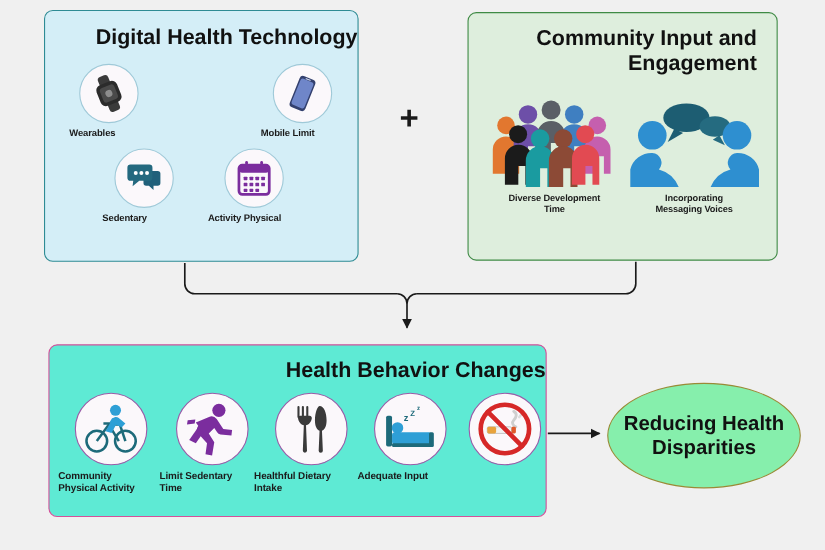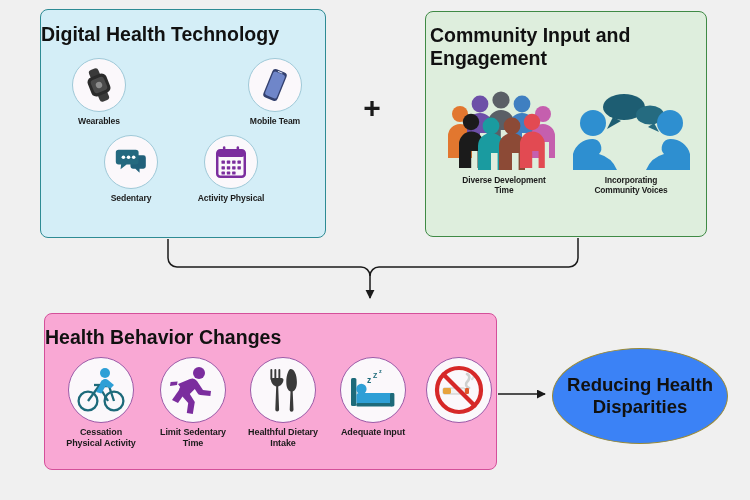--- a/index.html
+++ b/index.html
@@ -6,38 +6,38 @@
   body{
     width:750px;height:500px;
     background:#f0f0f0;
     font-family:"Liberation Sans", sans-serif;
     overflow:hidden;position:relative;
   }
   #stage{position:absolute;left:0;top:0;width:750px;height:500px;}
 
   .panel{position:absolute;box-sizing:border-box;border-radius:8px;}
   .panel-title{
-    position:absolute;left:0;right:0;text-align:left;
+    position:absolute;left:0;right:0;text-align:right;
     font-weight:700;color:#111;line-height:1.18;
   }
 
   #panel-digital{left:40px;top:9px;width:286px;height:229px;
     background:#d4eef7;border:1.6px solid #2e8b94;}
   #panel-digital .panel-title{top:13px;font-size:19.5px;}
 
   #panel-community{left:425px;top:11px;width:282px;height:226px;
     background:#deeedd;border:1.6px solid #3f8a45;}
-  #panel-community .panel-title{top:12px;font-size:19.5px;padding:0 4px;}
+  #panel-community .panel-title{top:12px;font-size:19.5px;padding:0 18px;}
 
   #panel-behavior{left:44px;top:313px;width:453px;height:157px;
-    background:#f9a8d4;border:1.6px solid #d4509a;}
+    background:#5eead4;border:1.6px solid #d4509a;}
   #panel-behavior .panel-title{top:12px;font-size:19.5px;}
 
   
-  .tile{position:absolute;text-align:center;}
+  .tile{position:absolute;text-align:left;}
   .disc{
     border-radius:50%;background:#fbf8fb;
     display:flex;align-items:center;justify-content:center;
     margin:0 auto;box-sizing:border-box;
   }
   .disc-blue{border:1.1px solid #9fc9d8;}
   .disc-purple{border:1.1px solid #9b5ba8;}
   .cap{
     margin-top:4px;font-size:8.6px;font-weight:700;color:#1b1b1b;
     line-height:1.18;letter-spacing:-0.1px;white-space:pre-line;
@@ -49,21 +49,21 @@
 
   
   #plus-sign{
     position:absolute;left:358px;top:92px;width:28px;height:32px;
     font-size:30px;font-weight:700;color:#1a1a1a;line-height:32px;text-align:center;
   }
 
   
   #outcome-ellipse{
     position:absolute;left:552px;top:348px;width:176px;height:96px;
-    border-radius:50%;background:#3b82f6;border:1.4px solid #9a8a36;
+    border-radius:50%;background:#86efac;border:1.4px solid #9a8a36;
     display:flex;align-items:center;justify-content:center;
     text-align:center;box-sizing:border-box;
   }
   #outcome-ellipse .etext{
     font-size:18.5px;font-weight:700;color:#111;line-height:1.18;white-space:pre-line;
   }
 
   svg.connectors{position:absolute;left:0;top:0;width:750px;height:500px;pointer-events:none;}
 </style>
 </head>
@@ -93,21 +93,21 @@
     <div class="tile" style="left:196px;top:48px;width:76px;">
       <div class="disc disc-blue" style="width:54px;height:54px;">
         <svg width="38" height="38" viewBox="0 0 40 40" aria-hidden="true">
           <g transform="rotate(22 20 20)">
             <rect x="12" y="4" width="16" height="32" rx="3.6" fill="#33406e"></rect>
             <rect x="13.4" y="6.6" width="13.2" height="26.8" rx="2.4" fill="#6f86c9"></rect>
             <rect x="17.4" y="5.0" width="5.2" height="1.1" rx="0.55" fill="#cfd8ef"></rect>
           </g>
         </svg>
       </div>
-      <div class="cap">Mobile Team</div>
+      <div class="cap">Mobile Limit</div>
     </div>
 
     <div class="tile" style="left:52px;top:125px;width:76px;">
       <div class="disc disc-blue" style="width:54px;height:54px;">
         <svg width="38" height="38" viewBox="0 0 40 40" aria-hidden="true">
           <path d="M22 13 h11 a2.6 2.6 0 0 1 2.6 2.6 v9 a2.6 2.6 0 0 1 -2.6 2.6 h-4 l0 4 l-4.4 -4 h-2.6 a2.6 2.6 0 0 1 -2.6 -2.6 v-9 a2.6 2.6 0 0 1 2.6 -2.6 z" fill="#20607a"></path>
           <path d="M7 7 h18 a3 3 0 0 1 3 3 v9.5 a3 3 0 0 1 -3 3 h-9.6 l-6.4 5.2 l0.6 -5.2 h-2.6 a3 3 0 0 1 -3 -3 v-9.5 a3 3 0 0 1 3 -3 z" fill="#24697f"></path>
           <circle cx="12" cy="15" r="1.9" fill="#ffffff"></circle>
           <circle cx="17.4" cy="15" r="1.9" fill="#ffffff"></circle>
           <circle cx="22.8" cy="15" r="1.9" fill="#ffffff"></circle>
@@ -207,42 +207,42 @@
           <path d="M86 33 l5 9 l-11 -5 z" fill="#256b80"></path>
 
           <circle cx="25" cy="33" r="13" fill="#2e8fd0"></circle>
           <path d="M5 80 v-16 a20 20 0 0 1 20 -15 a9 9 0 0 1 6 15 a27 27 0 0 1 18 16 z" fill="#2e8fd0"></path>
 
           <circle cx="102" cy="33" r="13" fill="#2e8fd0"></circle>
           <path d="M122 80 v-16 a20 20 0 0 0 -20 -15 a9 9 0 0 0 -6 15 a27 27 0 0 0 -18 16 z" fill="#2e8fd0"></path>
         </svg>
       </div>
       <div class="cap cap-green">Incorporating
-Community Voices</div>
+Messaging Voices</div>
     </div>
   </div>
 
   <div class="panel" id="panel-behavior">
     <div class="panel-title">Health Behavior Changes</div>
 
     <div class="tile" style="left:8px;top:43px;width:96px;">
       <div class="disc disc-purple" style="width:66px;height:66px;">
         <svg width="52" height="52" viewBox="0 0 52 52" aria-hidden="true">
           <g fill="none" stroke="#1d6a7a" stroke-width="2.3">
             <circle cx="13" cy="37" r="9.4"></circle>
             <circle cx="39" cy="37" r="9.4"></circle>
             <path d="M13 37 L24 22 L34 22 M24 22 L33 37 M39 37 L34 22"></path>
             <path d="M19 21 h8"></path>
           </g>
           <circle cx="30" cy="9" r="5" fill="#2e9fd6"></circle>
           <path d="M21 28 l6 -11 a4 4 0 0 1 6 -1 l6 5 l-3.4 3.6 l-4.6 -3.4 l-4.6 8.4 z" fill="#2e9fd6"></path>
           <path d="M27 16 l9 4 l-1.6 4 l-9.6 -4.4 z" fill="#2e9fd6"></path>
         </svg>
       </div>
-      <div class="cap cap-pink">Cessation
+      <div class="cap cap-pink">Community
 Physical Activity</div>
     </div>
 
     <div class="tile" style="left:186px;top:43px;width:104px;">
       <div class="disc disc-purple" style="width:66px;height:66px;">
         <svg width="48" height="48" viewBox="0 0 48 48" aria-hidden="true">
           <g fill="#3a3a3a">
 
             <rect x="11.4" y="3" width="1.9" height="11" rx="0.9"></rect>
             <rect x="15.4" y="3" width="1.9" height="11" rx="0.9"></rect>

